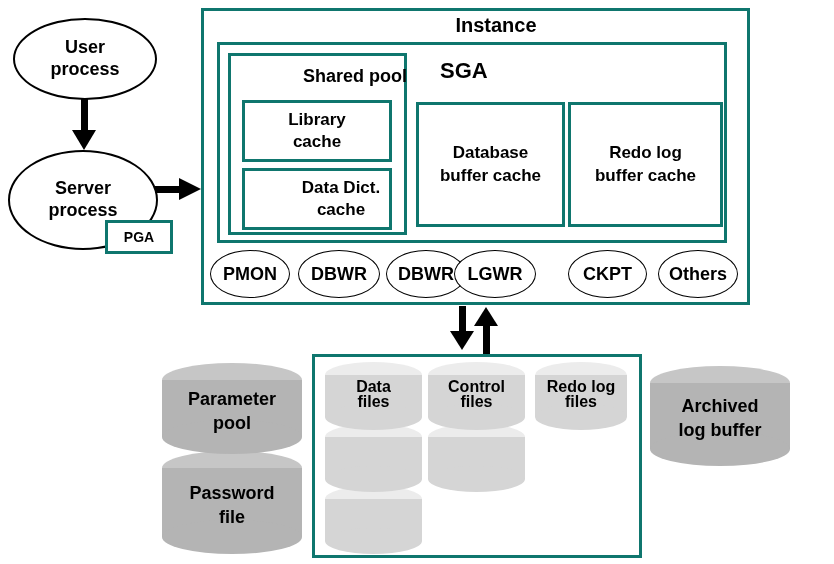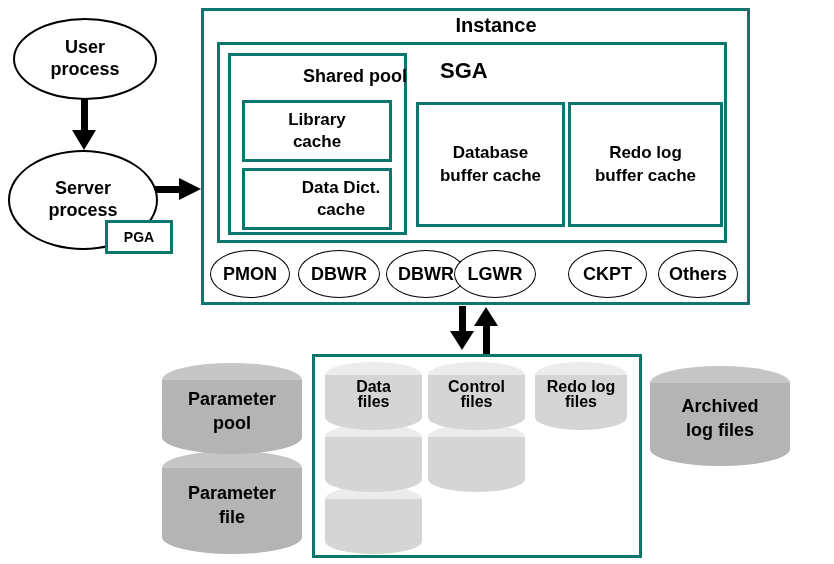--- a/index.html
+++ b/index.html
@@ -191,33 +191,33 @@
     <div class="cyl-top"></div>
       <div class="cyl-mid"></div>
       <div class="cyl-bot"></div>
     <div class="cyl-label sm" id="redo-files-label">Redo log files</div>
   </div>
 
   <div class="cyl cyl-large dark" id="cyl-password">
     <div class="cyl-top"></div>
       <div class="cyl-mid"></div>
       <div class="cyl-bot"></div>
-    <div class="cyl-label lg" id="password-label">Parameter file</div>
+    <div class="cyl-label lg" id="password-label">Password file</div>
   </div>
   <div class="cyl cyl-large dark" id="cyl-parameter">
     <div class="cyl-top"></div>
       <div class="cyl-mid"></div>
       <div class="cyl-bot"></div>
     <div class="cyl-label lg" id="parameter-label">Parameter pool</div>
   </div>
   <div class="cyl cyl-large dark" id="cyl-archived">
     <div class="cyl-top"></div>
       <div class="cyl-mid"></div>
       <div class="cyl-bot"></div>
-    <div class="cyl-label lg" id="archived-label">Archived log files</div>
+    <div class="cyl-label lg" id="archived-label">Archived log buffer</div>
   </div>
 
   <div class="ellipse flexc" id="user-ellipse">
     <span>User process</span>
   </div>
   <div>
     <div class="shaft" id="arrow-user-shaft"></div>
     <div class="head" id="arrow-user-head"></div>
   </div>
   <div class="ellipse flexc" id="server-ellipse">

